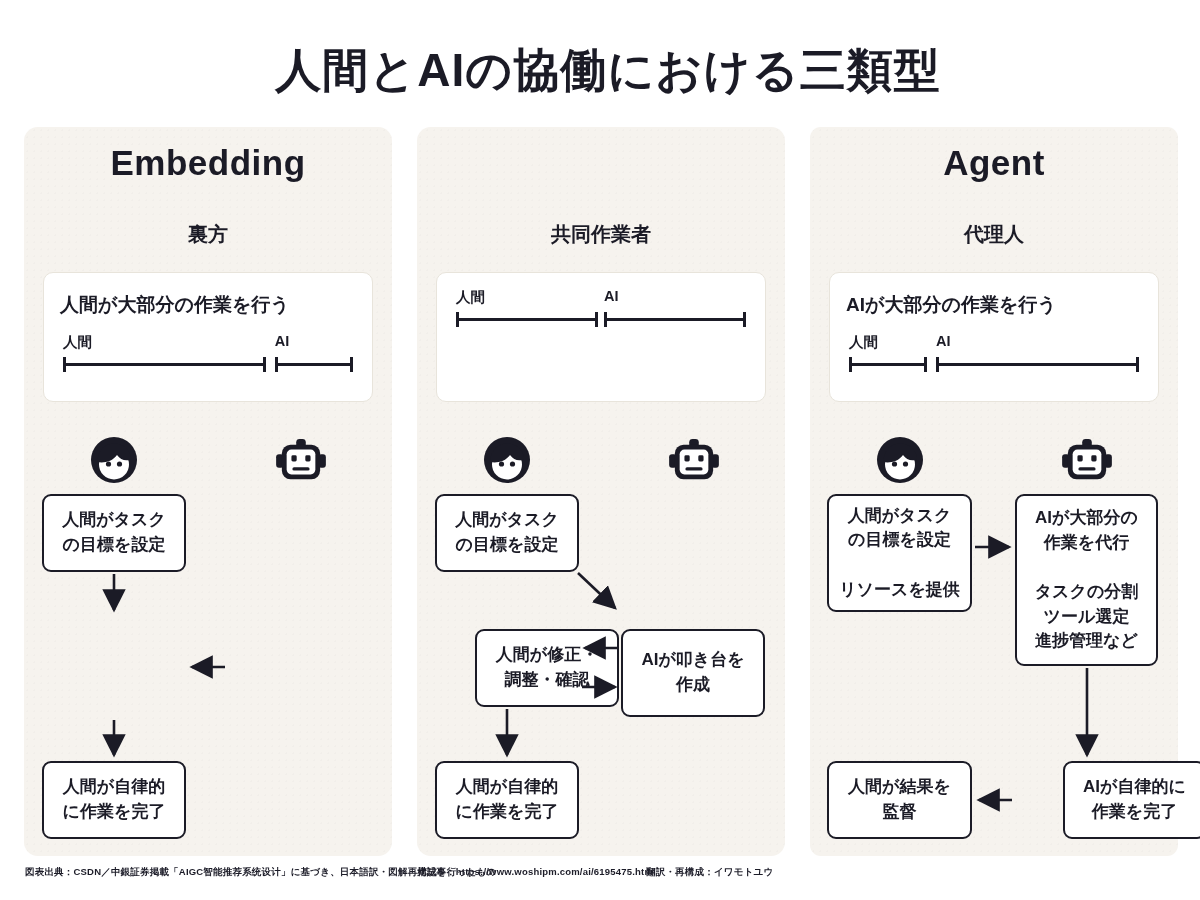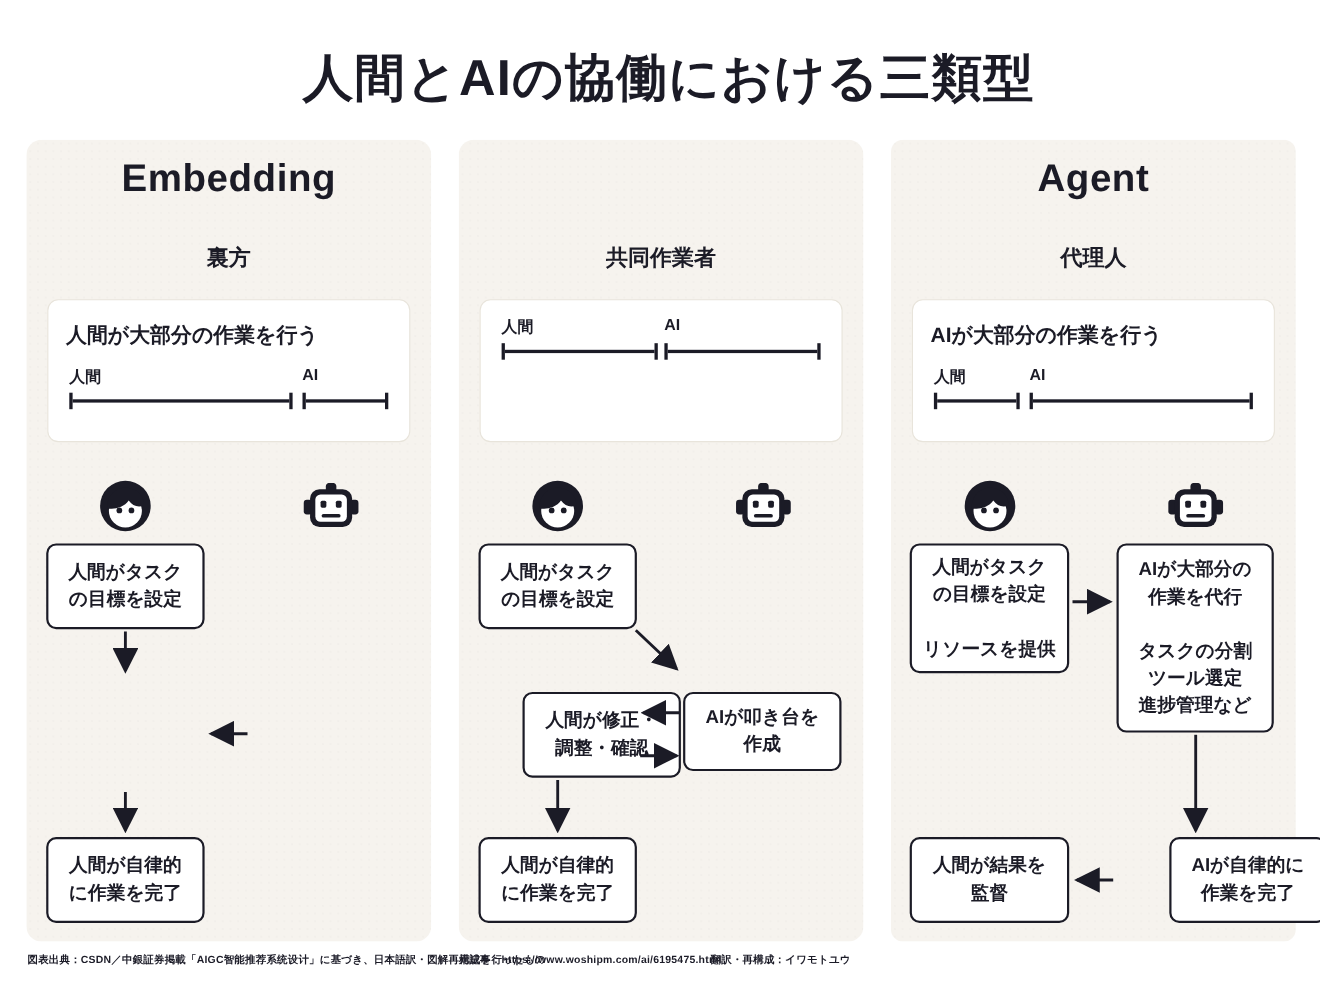--- a/index.html
+++ b/index.html
@@ -42,21 +42,21 @@
     font-size:17px; font-weight:bold; line-height:1.45; white-space:pre-line; padding:2px; }
 
   
   .c1-goal { left:18px;  top:367px; width:144px; height:78px; }
   .c1-main { left:18px;  top:489px; width:144px; height:102px; }
   .c1-ai   { left:204px; top:489px; width:144px; height:102px; }
   .c1-done { left:18px;  top:634px; width:144px; height:78px; }
   
   .c2-goal   { left:18px;  top:367px; width:144px; height:78px; }
   .c2-revise { left:18px;  top:502px; width:144px; height:78px;margin-left:40px; }
-  .c2-ai     { left:204px; top:502px; width:144px; height:72px; }
+  .c2-ai     { left:204px; top:502px; width:144px; height:88px; }
   .c2-done   { left:18px;  top:634px; width:144px; height:78px; }
   
   .c3-goal      { left:17px;  top:367px; width:145px; height:118px; }
   .c3-ai        { left:205px; top:367px; width:143px; height:172px; }
   .c3-aidone    { left:205px; top:634px; width:143px; height:78px;margin-left:48px; }
   .c3-supervise { left:17px;  top:634px; width:145px; height:78px; }
 
   .arrows { position:absolute; left:0; top:0; width:368px; height:729px; pointer-events:none; }
   .arrows line { stroke:#1b1b26; stroke-width:2.6; }
 

